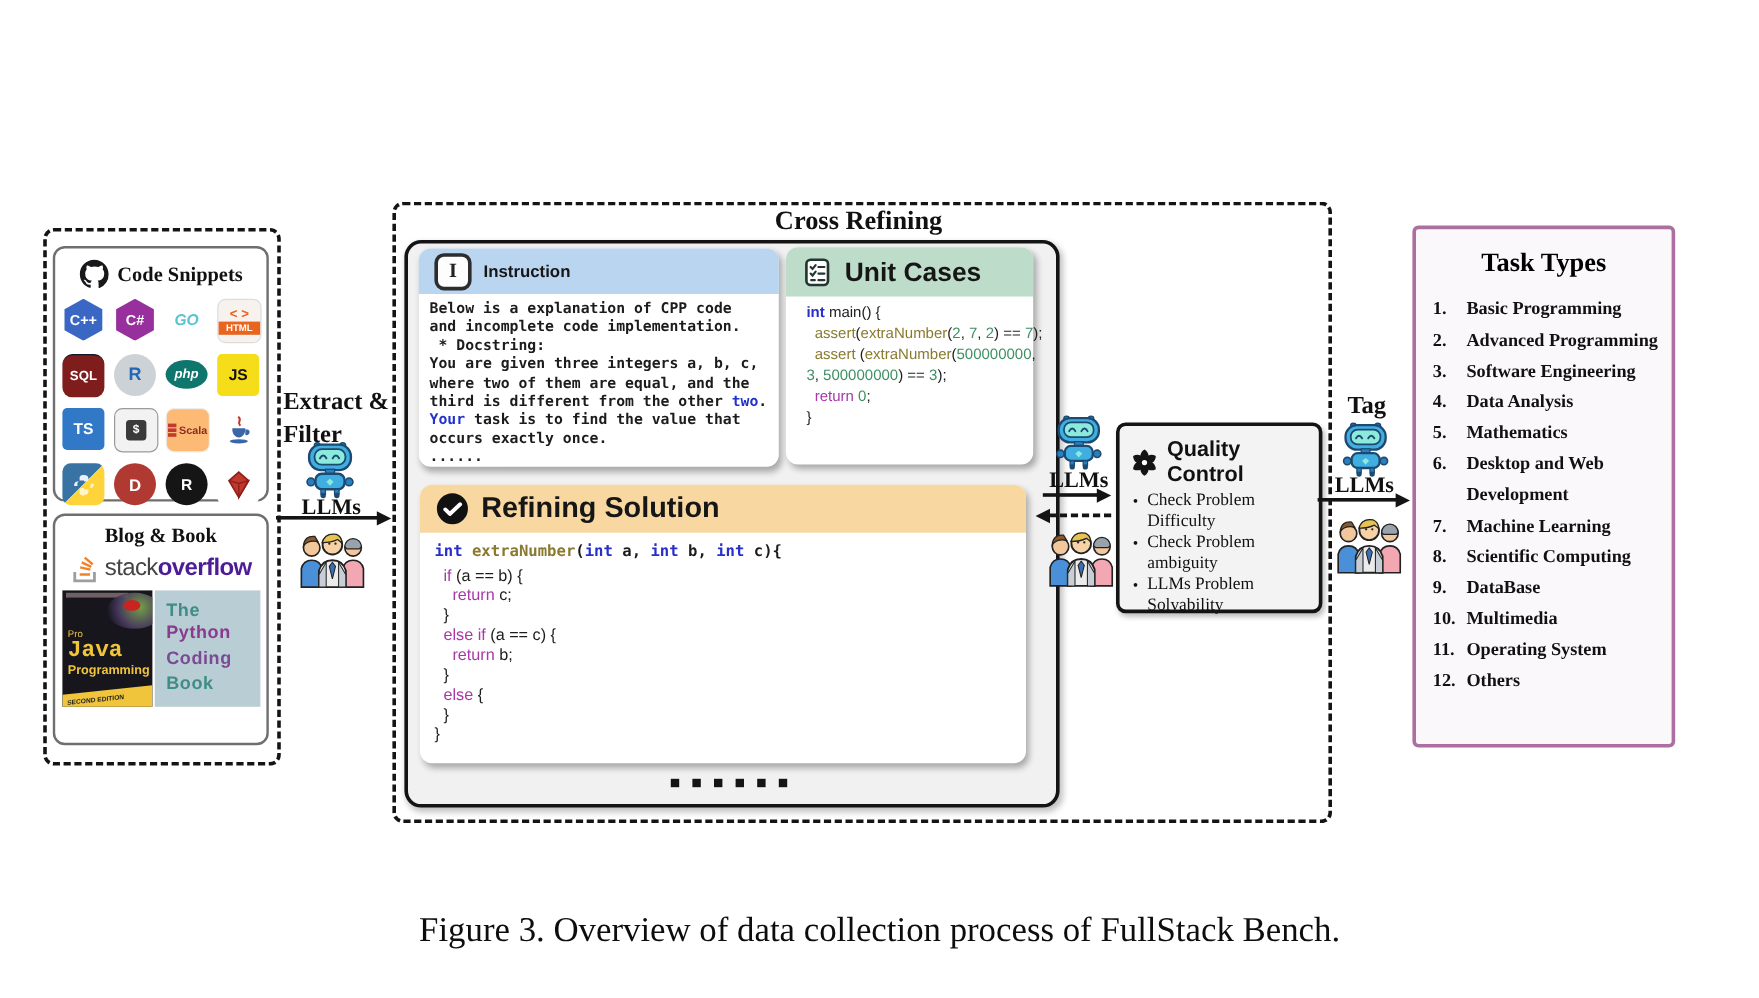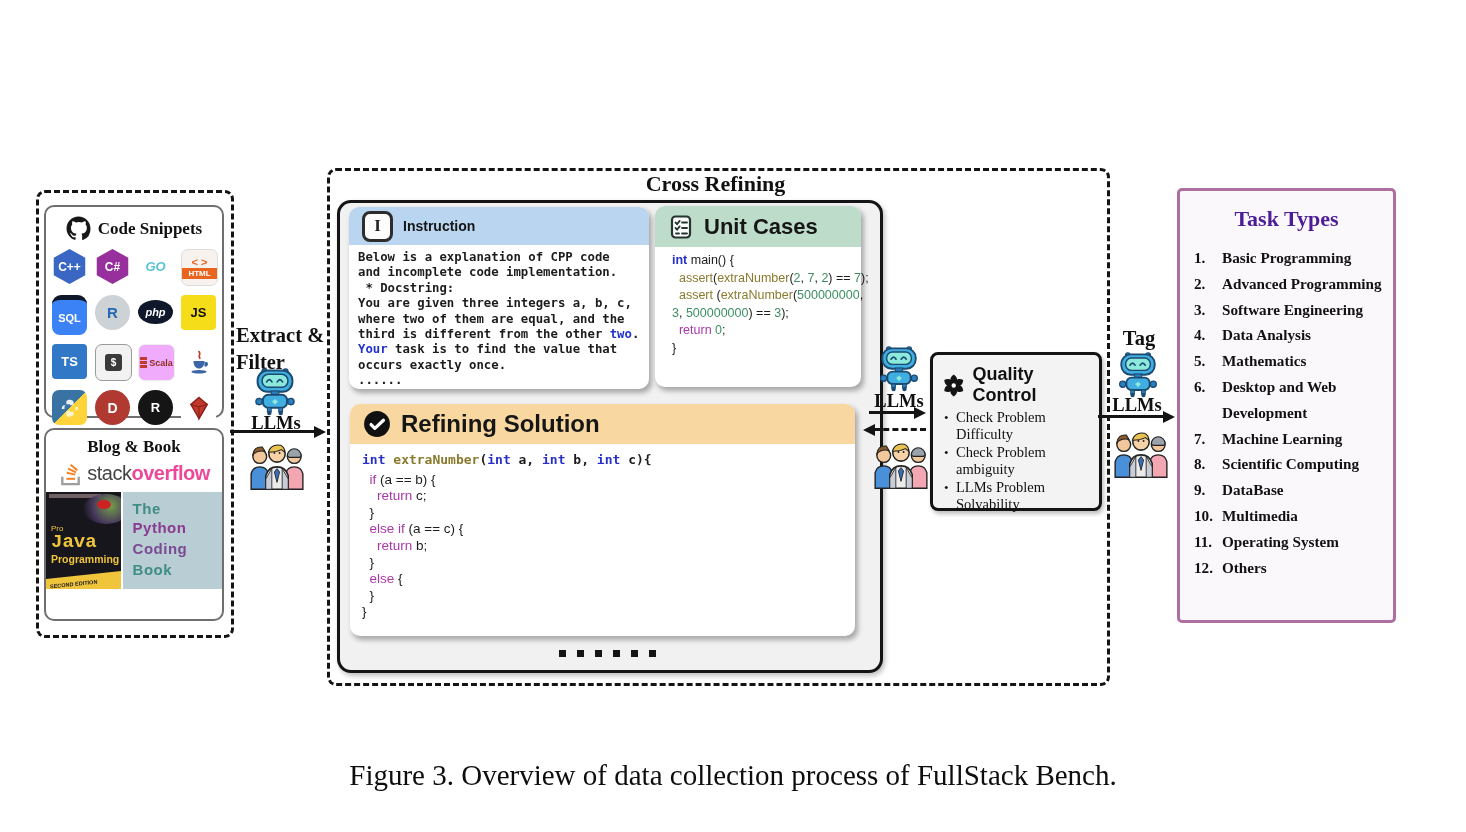--- a/index.html
+++ b/index.html
@@ -22,52 +22,52 @@
   .lang-grid{display:grid;grid-template-columns:repeat(4,35px);gap:9px 8px;justify-content:center;margin-top:8px;}
   .tile{width:35px;height:35px;border-radius:7px;display:flex;align-items:center;justify-content:center;
         font-family:"Liberation Sans",sans-serif;font-weight:bold;color:#fff;font-size:12px;position:relative;overflow:hidden;}
   .hex{clip-path:polygon(50% 0,95% 25%,95% 75%,50% 100%,5% 75%,5% 25%);border-radius:0;}
   .t-cpp{background:#3a66c4;}
   .t-cs{background:#97309c;}
   .t-go{background:#fff;color:#58c4d6;font-size:13px;font-style:italic;}
   .t-html{background:#f7f2ee;color:#e8641f;flex-direction:column;gap:1px;border:1px solid #ddd;}
   .t-html .hb{font-size:11px;font-weight:bold;line-height:10px;}
   .t-html .band{background:#e8641f;color:#fff;font-size:8px;line-height:11px;width:100%;text-align:center;}
-  .t-sql{background:#3b82f6;border-radius:9px 9px 8px 8px;border-top:5px solid #0f172a;font-size:11px;}
+  .t-sql{background:#7f1d1d;border-radius:9px 9px 8px 8px;border-top:1px solid #0f172a;font-size:11px;}
   .t-r{background:#ccd2d6;color:#2268b4;border-radius:50%;font-size:15px;}
-  .t-php{background:#0f172a;border-radius:50%;height:24px;margin-top:5px;font-size:11px;font-style:italic;color:#fff;}
+  .t-php{background:#0f766e;border-radius:50%;height:24px;margin-top:5px;font-size:11px;font-style:italic;color:#fff;}
   .t-js{background:#f5de19;color:#111;border-radius:4px;font-size:13px;}
   .t-ts{background:#3178c6;border-radius:4px;font-size:13px;}
   .t-sh{background:#f2f2f2;border:1.5px solid #9a9a9a;}
   .t-sh .shp{background:#3a3a3a;color:#fff;width:17px;height:17px;border-radius:3px;display:flex;align-items:center;justify-content:center;font-size:10px;}
-  .t-scala{background:#f0abfc;color:#8c2c24;font-size:9px;border:1px solid #eee;}
+  .t-scala{background:#fdba74;color:#8c2c24;font-size:9px;border:1px solid #eee;}
   .t-scala .bars{display:inline-block;width:7px;margin-right:2px;}
   .t-scala .bars i{display:block;height:2.5px;background:#c03a30;margin:1.5px 0;}
   .t-java{background:#fff;}
   .t-d{background:#b03931;border-radius:50%;font-size:14px;}
   .t-rust{background:#151515;border-radius:50%;font-size:13px;}
   .t-ruby{background:#fff;}
 
   .bb-panel{left:44px;top:428px;width:176px;height:189px;}
   .so-row{display:flex;align-items:center;justify-content:center;gap:4px;margin-top:3px;}
   .so-text{font-family:"Liberation Sans",sans-serif;font-size:20px;color:#454545;letter-spacing:-.5px;}
-  .so-text b{color:#ec4899;}
+  .so-text b{color:#4c1d95;}
   .books{display:flex;justify-content:center;gap:2px;margin-top:5px;}
   .book{position:relative;height:97px;overflow:hidden;}
   .java-book{width:75px;background:#16161c;}
   .jb-blob{position:absolute;right:-8px;top:2px;width:46px;height:30px;border-radius:50%;
            background:radial-gradient(circle at 60% 40%,#7fae4e 0%,#4c3b63 55%,#16161c 85%);opacity:.9;}
   .jb-topline{position:absolute;left:3px;top:2px;width:52px;height:4px;background:#caa;opacity:.5;}
   .jb-red{position:absolute;right:10px;top:8px;width:14px;height:9px;border-radius:50%;background:#c22;}
   .jb-pro{position:absolute;left:5px;top:32px;color:#f0c53c;font-size:8px;font-family:"Liberation Sans",sans-serif;}
   .jb-title{position:absolute;left:5px;top:39px;color:#f0c53c;font-size:19px;font-weight:bold;font-family:Liberation Mono, monospace;}
   .jb-sub{position:absolute;left:5px;top:61px;color:#f0c53c;font-size:10.5px;font-weight:bold;font-family:"Liberation Sans",sans-serif;}
   .jb-band{position:absolute;left:0;bottom:0;width:100%;height:20px;background:#f0c53c;transform:skewY(-6deg) translateY(6px);}
   .jb-band span{position:absolute;left:4px;top:5px;font-size:5.5px;color:#222;font-family:"Liberation Sans",sans-serif;font-weight:bold;}
-  .py-book{width:100px;background:#b9cdd4;}
+  .py-book{width:88px;background:#b9cdd4;}
   .pb-w{position:absolute;left:10px;font-family:"Liberation Sans",sans-serif;font-weight:bold;font-size:15px;letter-spacing:.5px;}
   .pb-0{top:8px;color:#3f8d86;}
   .pb-1{top:27px;color:#8a3a8f;}
   .pb-2{top:48px;color:#7a4a92;}
   .pb-3{top:69px;color:#3f8d86;}
 
   
   .conn-label{position:absolute;font-weight:bold;font-size:20.5px;line-height:27px;}
   .llms-label{position:absolute;font-weight:bold;font-size:18.5px;text-align:center;}
   .arrow{position:absolute;border-top:3px solid #141414;}
@@ -118,21 +118,21 @@
           border:3px solid #141414;border-radius:8px;box-shadow:2px 3px 4px rgba(0,0,0,.25);}
   .qc-head{display:flex;align-items:center;gap:6px;margin:9px 4px 1px 8px;}
   .qc-title{font-family:"Liberation Sans",sans-serif;font-weight:bold;font-size:18px;color:#111;}
   .qc-list{list-style:none;margin:3px 2px 0 10px;padding:0;font-size:14.5px;line-height:17px;}
   .qc-list li{position:relative;padding-left:13px;margin-bottom:1px;max-width:128px;}
   .qc-list li::before{content:'•';position:absolute;left:1px;top:0;font-size:13px;}
 
   
   .task-box{position:absolute;left:1177px;top:188px;width:213px;height:429px;background:#fbf8fb;
             border:3px solid #ad6f9f;border-radius:5px;}
-  .task-title{text-align:center;margin-top:15px;font-size:22px;font-weight:bold;color:#4c1d95;}
+  .task-title{text-align:center;margin-top:15px;font-size:22px;font-weight:bold;color:#000000;}
   .task-list{list-style:none;counter-reset:tt;margin:13px 8px 0 12px;padding:0;
              font-size:15.2px;font-weight:bold;line-height:25.8px;}
   .task-list li{counter-increment:tt;position:relative;padding-left:30px;}
   .task-list li::before{content:counter(tt) ".";position:absolute;left:2px;}
 
   .caption{position:absolute;left:0;top:759px;width:1466px;text-align:center;font-size:29px;color:#0d0d0d;}
   svg{display:block;}
 </style>
 </head>
 <body>

